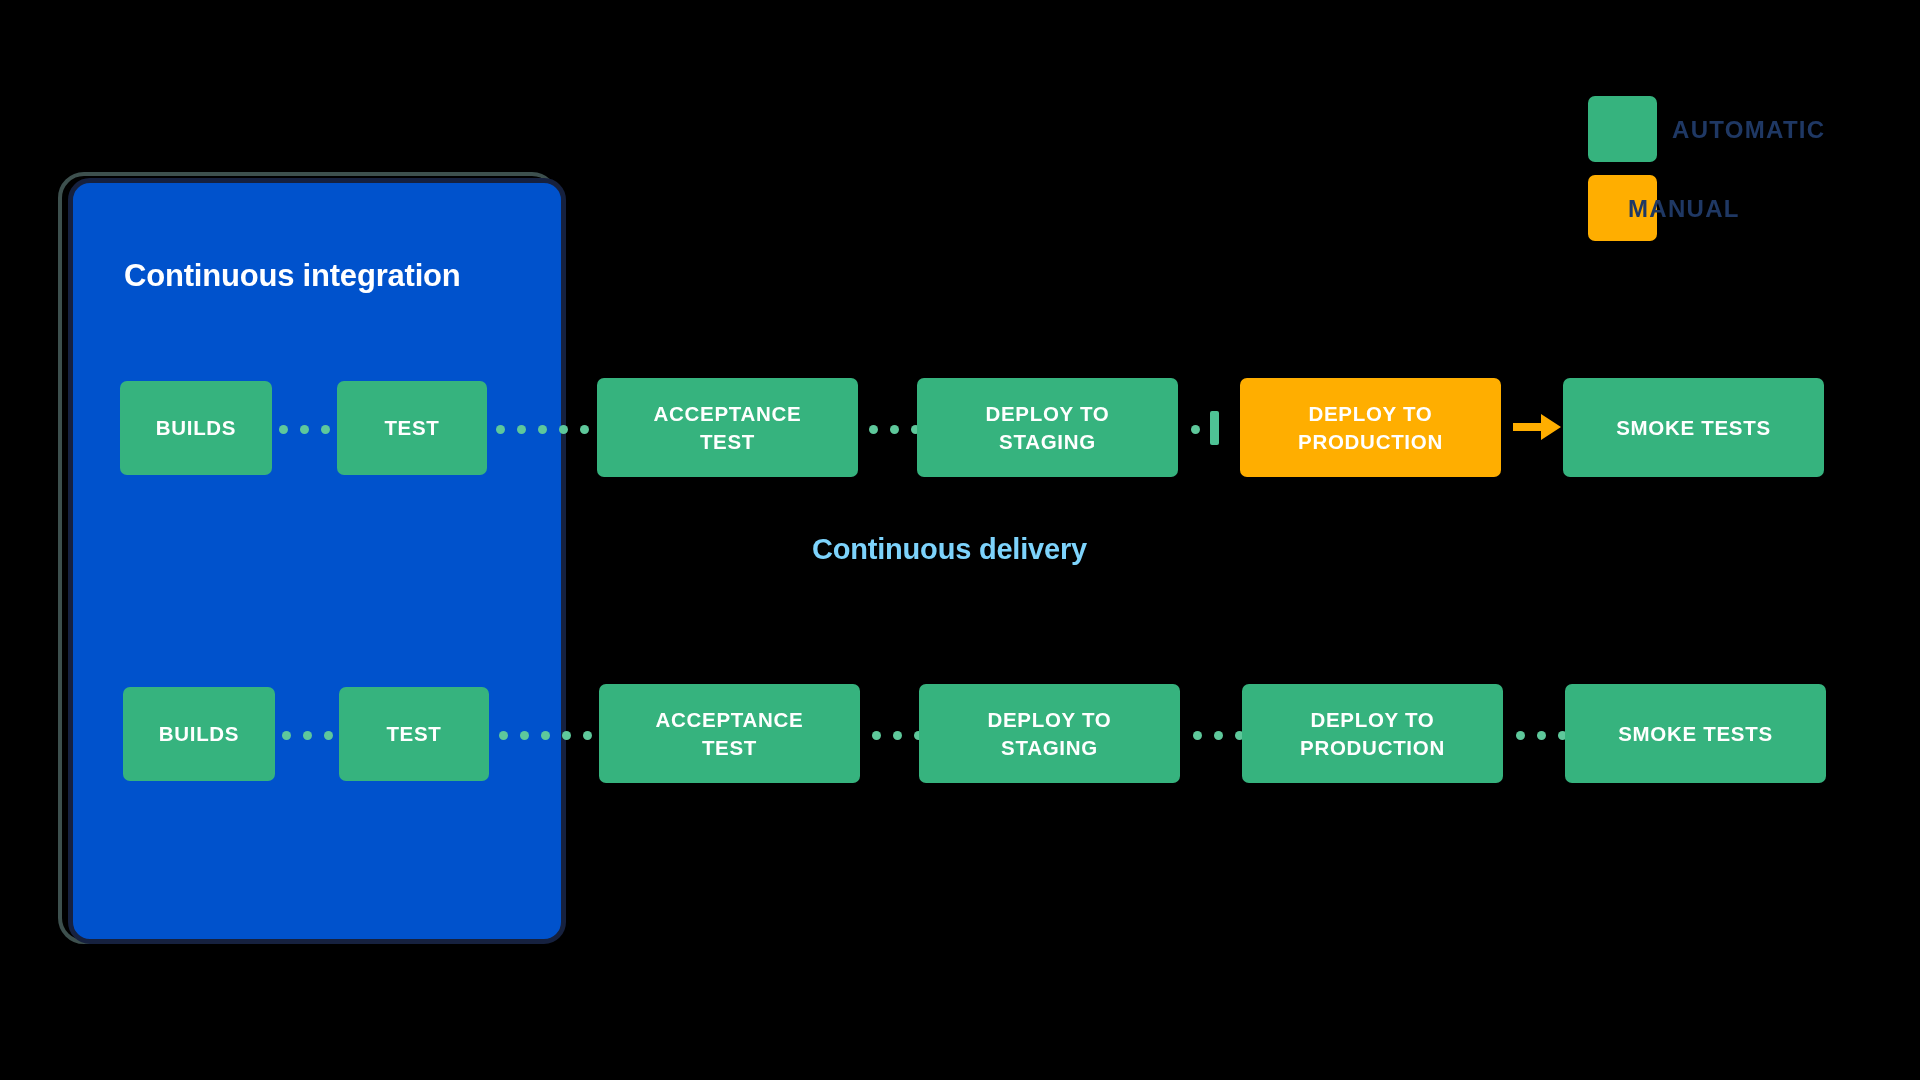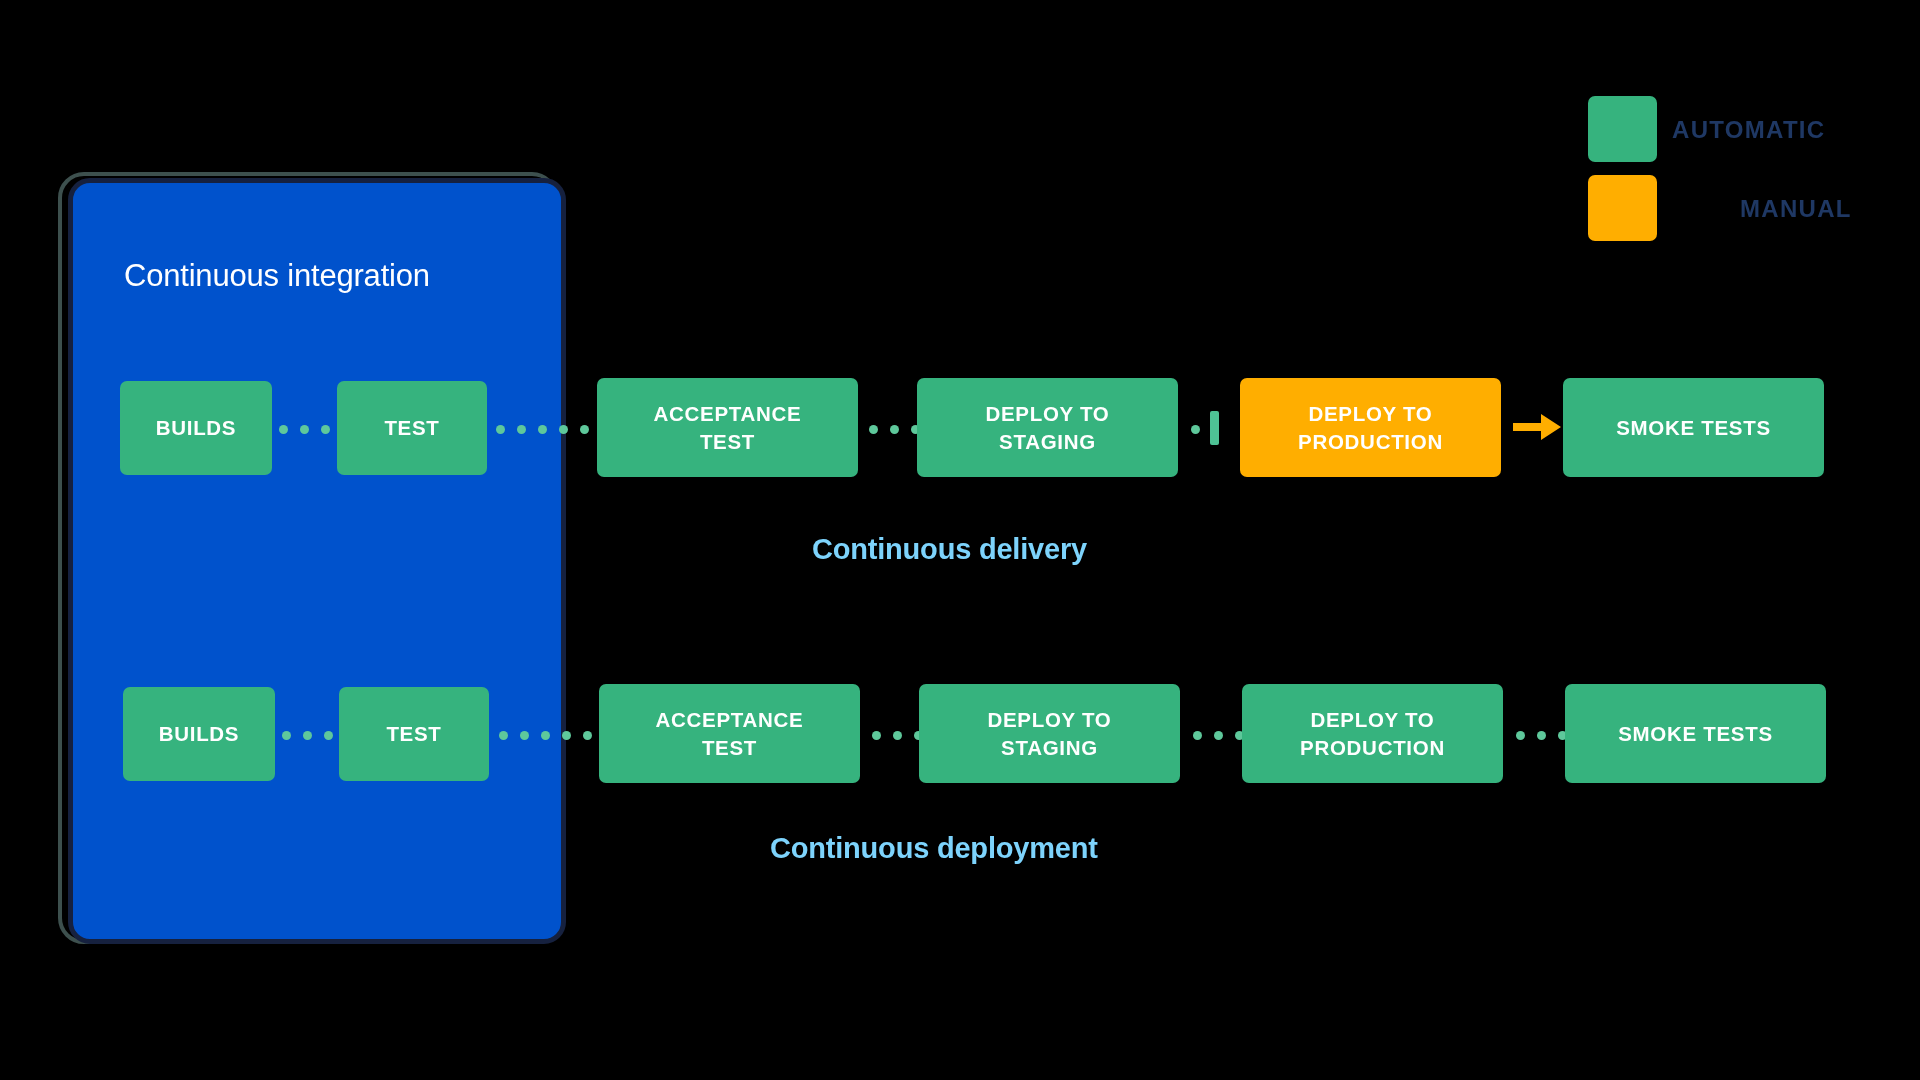--- a/index.html
+++ b/index.html
@@ -44,21 +44,21 @@
     box-sizing: border-box;
     background: #0052CC;
     border: 5px solid #16213f;
     border-radius: 22px;
   }
   .ci-title {
     position: absolute;
     left: 124px;
     top: 258px;
     font-size: 31px;
-    font-weight: normal;
+    font-weight: bold;
     color: #ffffff;
     letter-spacing: -0.2px;
     white-space: nowrap;
   }
 
   
   .node {
     position: absolute;
     display: flex;
     align-items: center;
@@ -138,21 +138,21 @@
 </head>
 <body>
 
 <div id="canvas">
 
   <div>
     <div class="legend-swatch" style="left:1588px; top:96px; background:#36B37E;"></div>
     <div class="legend-label" style="left:1672px; top:116px;">AUTOMATIC</div>
 
     <div class="legend-swatch" style="left:1588px; top:175px; background:#FFAE00;"></div>
-    <div class="legend-label" style="left:1740px; top:195px;">MANUAL</div>
+    <div class="legend-label" style="left:1628px; top:195px;">MANUAL</div>
   </div>
 
   <div class="ci-panel-outline"></div>
   <div class="ci-panel"></div>
   <div class="ci-title">Continuous integration</div>
 
   <div class="node auto" style="left:120px; top:381px; width:152px; height:94px;">
     <span class="label">BUILDS</span>
   </div>
 
@@ -280,15 +280,14 @@
   <div class="dots" style="left:1516px; top:730px;">
     <i></i>
       <i></i>
       <i></i>
   </div>
 
   <div class="node auto" style="left:1565px; top:684px; width:261px; height:99px;">
     <span class="label">SMOKE TESTS</span>
   </div>
 
-  <div class="caption" style="left:770px; top:832px;">Continuous deployment</div>
 
 </div>
 
 </body></html>

